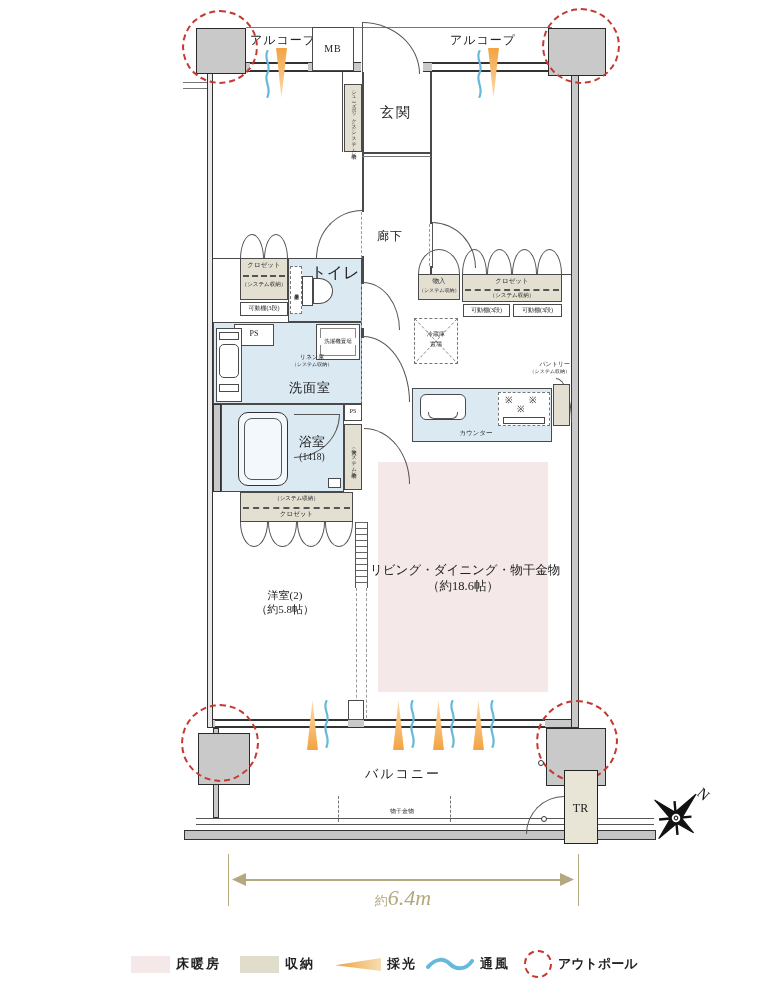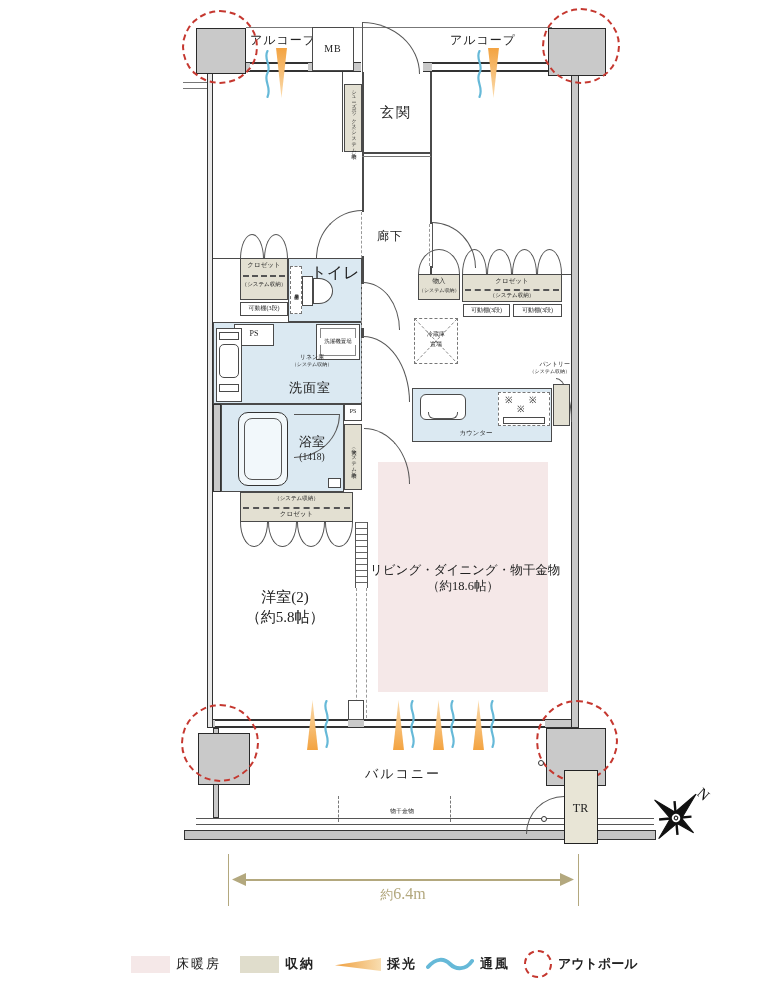--- a/index.html
+++ b/index.html
@@ -101,21 +101,21 @@
 
   <div class="lbl" style="left:362px;top:104px;width:68px;font-size:14px;letter-spacing:2px;">玄関</div>
   <div class="vlbl beige bx" style="left:344px;top:84px;width:18px;height:68px;font-size:5px;">シューズボックス（システム収納）</div>
   <div class="lbl" style="left:362px;top:229px;width:56px;font-size:12px;letter-spacing:1px;">廊下</div>
   <div class="lbl" style="left:310px;top:263px;width:50px;font-size:16px;">トイレ</div>
   <div class="lbl" style="left:262px;top:380px;width:96px;font-size:13px;letter-spacing:1px;">洗面室</div>
   <div class="lbl" style="left:282px;top:434px;width:60px;font-size:13px;">
     <div>浴室</div>
     <div style="font-size:9.5px;">(1418)</div>
   </div>
-  <div class="lbl" style="left:215px;top:588px;width:140px;font-size:15px;">
+  <div class="lbl" style="left:215px;top:588px;width:140px;font-size:11px;">
     <div>洋室(2)</div>
     <div>（約5.8帖）</div>
   </div>
   <div class="lbl" style="left:370px;top:562px;width:186px;font-size:12.5px;">
     <div>リビング・ダイニング・物干金物</div>
     <div>（約18.6帖）</div>
   </div>
 
   <div class="scal" style="left:240px;top:234px;width:48px;height:25px;">
     <div class="sc"></div>
@@ -266,21 +266,21 @@
   <div class="abs" style="left:564px;top:770px;width:34px;height:74px;background:#e8e5d6;border:1.5px solid #222;">
     <div class="lbl" style="left:0;top:30px;width:31px;font-size:12px;">TR</div>
   </div>
 
   <div class="abs tan" style="left:228px;top:854px;width:1px;height:52px;"></div>
   <div class="abs tan" style="left:578px;top:854px;width:1px;height:52px;"></div>
   <div class="abs tan" style="left:246px;top:879px;width:314px;height:1.6px;"></div>
   <div class="abs tan" style="left:232px;top:873px;width:14px;height:13px;clip-path:polygon(0 50%,100% 0,100% 100%);"></div>
   <div class="abs tan" style="left:560px;top:873px;width:14px;height:13px;clip-path:polygon(100% 50%,0 0,0 100%);"></div>
   <div class="lbl" style="left:343px;top:884px;width:120px;color:#b3a87e;">
-    <span style="font-size:13px;">約</span><span style="font-size:16px;">6.4m</span>
+    <span style="font-size:13px;">約</span><span style="font-size:22px;font-style:italic;">6.4m</span>
   </div>
 
   <svg class="abs" style="left:634px;top:776px;" width="84" height="84" viewBox="-42 -42 84 84">
     <g transform="rotate(40)" stroke="#111" fill="#111">
       <polygon points="0,-31 4.5,-4 -4.5,-4"></polygon>
       <polygon points="0,27 4,4 -4,4"></polygon>
       <polygon points="-28,0 -4,4 -4,-4"></polygon>
       <polygon points="23,0 4,3.5 4,-3.5"></polygon>
       <g stroke-width="2.4">
         <line x1="0" y1="0" x2="11" y2="-11"></line>
@@ -288,21 +288,21 @@
         <line x1="0" y1="0" x2="-12" y2="12"></line>
           <line x1="0" y1="0" x2="-12" y2="-12"></line>
       </g>
       <circle r="5.5" fill="#fff" stroke="#111" stroke-width="2.5"></circle>
       <circle r="1.8" fill="none" stroke="#111" stroke-width="1"></circle>
     </g>
     <text x="24" y="-20" font-size="15" font-family="Liberation Serif, DejaVu Serif, serif" transform="rotate(42 24 -20)" text-anchor="middle" fill="#111">N</text>
   </svg>
 
   <div class="abs pink" style="left:131px;top:956px;width:39px;height:17px;"></div>
-  <div class="lbl" style="left:176px;top:956px;font-size:13px;font-weight:400;letter-spacing:2px;text-align:left;">床暖房</div>
+  <div class="lbl" style="left:176px;top:956px;font-size:13px;font-weight:700;letter-spacing:2px;text-align:left;">床暖房</div>
   <div class="abs" style="left:240px;top:956px;width:39px;height:17px;background:#e0ddcc;"></div>
   <div class="lbl" style="left:285px;top:956px;font-size:13px;font-weight:600;letter-spacing:2px;text-align:left;">収納</div>
   <div class="abs" style="left:335px;top:958px;width:46px;height:13px;background:linear-gradient(90deg,#ef9f3e,#f8ddb0);clip-path:polygon(0 55%,100% 0,100% 100%);"></div>
   <div class="lbl" style="left:387px;top:956px;font-size:13px;font-weight:600;letter-spacing:2px;text-align:center;">採光</div>
   <svg class="abs" style="left:426px;top:956px;" width="48" height="18" viewBox="0 0 48 18">
       <path d="M2 11 C 10 2, 18 2, 24 8 C 30 14, 40 14, 46 5" stroke="#66b9d8" stroke-width="4" fill="none" stroke-linecap="round"></path>
     </svg>
   <div class="lbl" style="left:480px;top:956px;font-size:13px;font-weight:600;letter-spacing:2px;text-align:left;">通風</div>
   <div class="redc" style="left:524px;top:950px;width:28px;height:28px;border-width:2.5px;"></div>
   <div class="lbl" style="left:558px;top:956px;font-size:13px;font-weight:600;text-align:left;">アウトポール</div>

